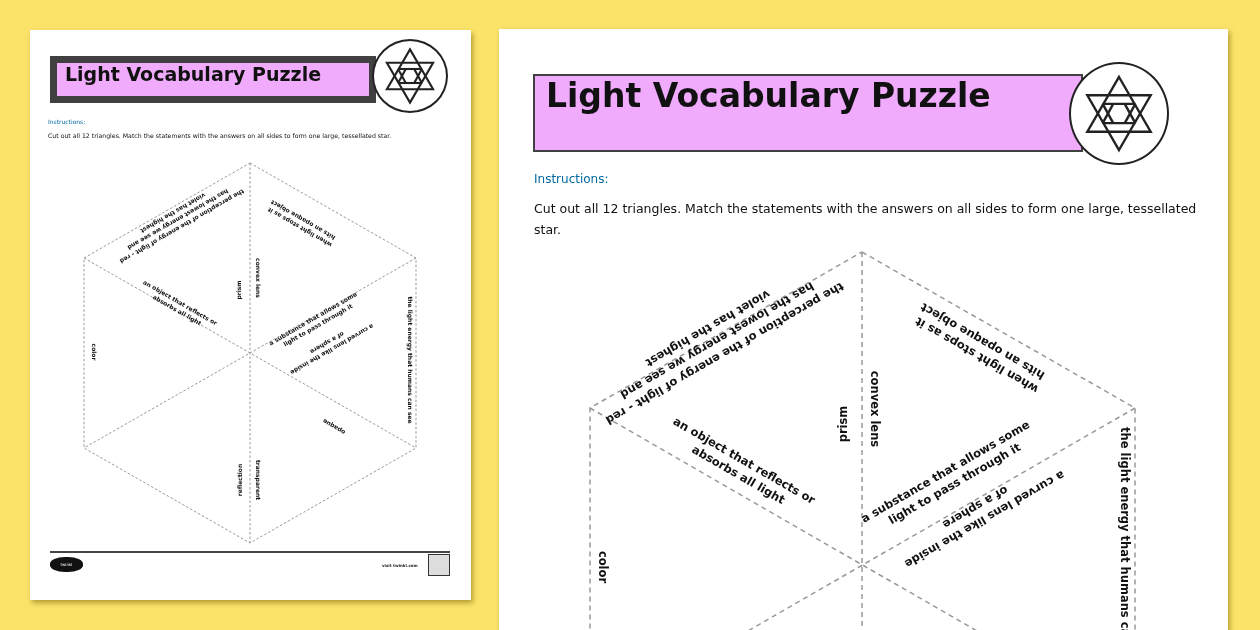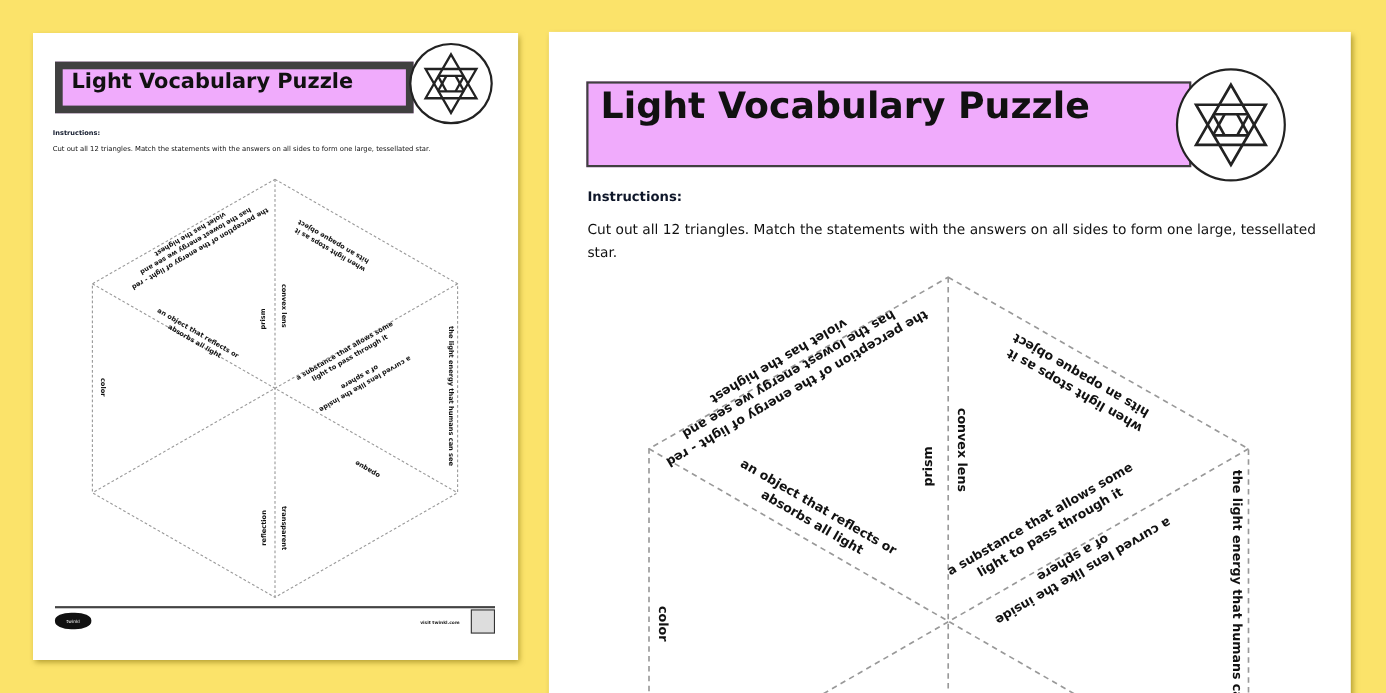--- a/index.html
+++ b/index.html
@@ -19,21 +19,21 @@
   .title-box {
     position: absolute; border: 7px solid #404040; background: #f0abfc;
     display: flex; align-items: flex-start; box-sizing: border-box;
   }
   .title-text { font-weight: bold; color: #111; white-space: nowrap; }
   .logo-circle {
     position: absolute; border: 2px solid #222; border-radius: 50%;
     background: #fff; box-sizing: border-box;
   }
   .logo-circle svg { width: 100%; height: 100%; display: block; }
-  .instr-head { position: absolute; font-weight: bold; color: #0f172a; }
+  .instr-head { position: absolute; font-weight: normal; color: #0369a1; }
   .instr-body { position: absolute; font-weight: normal; color: #111; line-height: 1.65; }
 
   .puzzle { position: absolute; left: 0; top: 0; }
   .puzzle svg { display: block; overflow: visible; }
   .clue { font-family: "DejaVu Sans", sans-serif; font-weight: bold; fill: #111; }
 
   .footer-line { position: absolute; height: 2px; background: #444; }
   .footer-logo {
     position: absolute; background: #111; color: #fff; border-radius: 45%;
     font-size: 4px; display: flex; align-items: center; justify-content: center;

